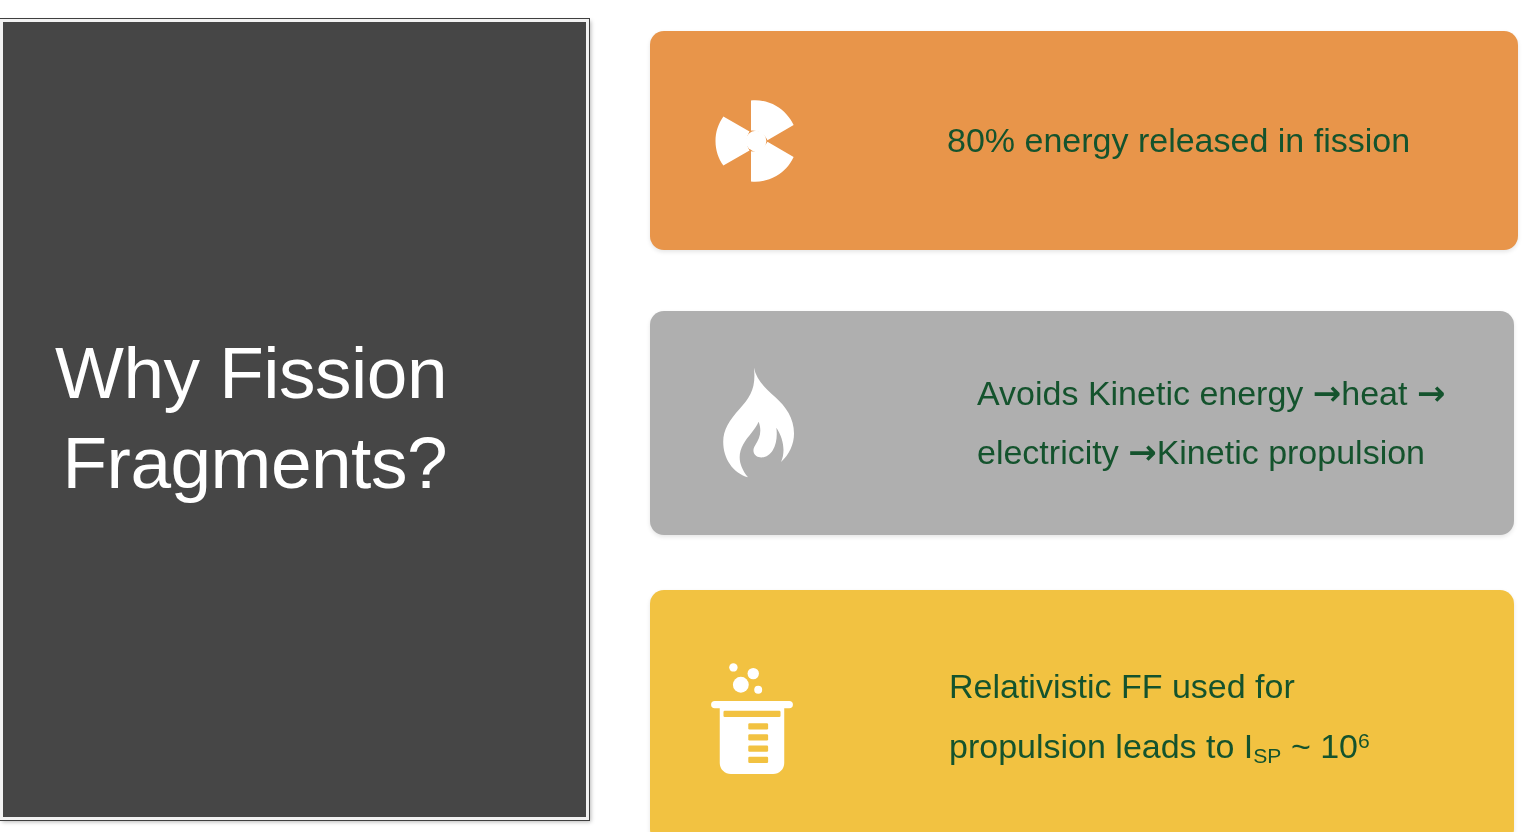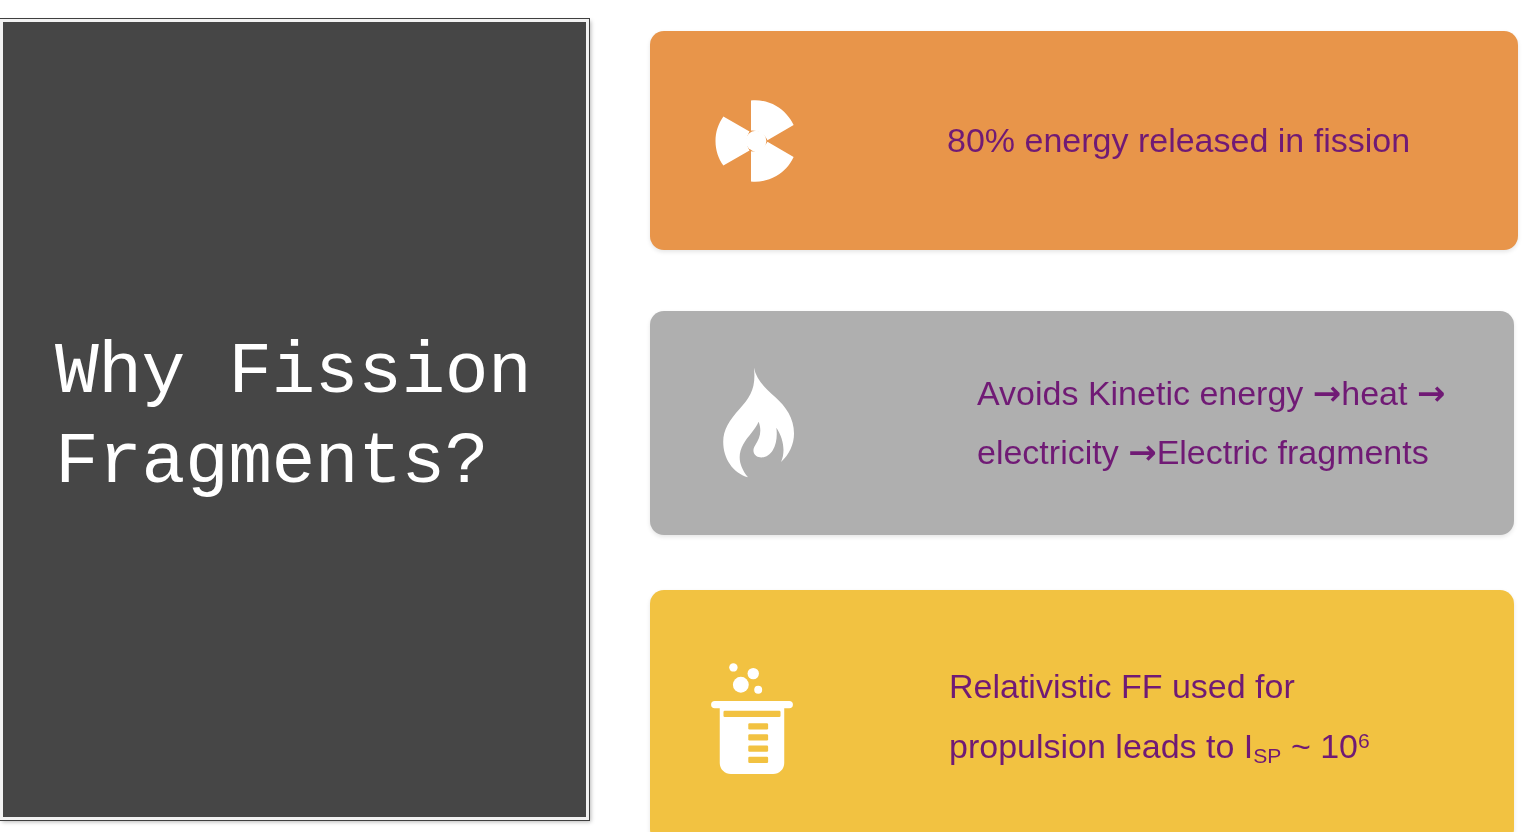--- a/index.html
+++ b/index.html
@@ -33,29 +33,30 @@
     background: #464646;
     border: 3px solid #f2f2f2;
     outline: 1px solid #3f3f3f;
     display: flex;
     align-items: center;
     justify-content: flex-start;
     box-shadow: 2px 2px 4px rgba(0,0,0,0.28);
   }
   .title-text {
     color: #ffffff;
-    font-family: Liberation Mono, monospace;
+    font-family: Liberation Sans, sans-serif;
     font-size: 73px;
     font-weight: 400;
     line-height: 1.22;
     letter-spacing: -0.5px;
     padding-left: 52px;
     padding-right: 30px;
     margin-top: -4px;
     white-space: pre-line;
+    text-align: right;
   }
 
   
   .cards {
     position: absolute;
     left: 650px;
     top: 31px;
     width: 868px;
     height: 782px;
   }
@@ -94,21 +95,21 @@
     display: flex;
     align-items: center;
     justify-content: center;
   }
   .card-1 .card-icon { padding-left: 18px; }
   .card-2 .card-icon { padding-left: 10px; }
   .card-3 .card-icon { padding-left: 14px; }
 
   .card-text {
     flex: 1 1 auto;
-    color: #701a75;
+    color: #14532d;
     font-family: "Liberation Sans", sans-serif;
     font-weight: 400;
     font-size: 34px;
     line-height: 1.74;
     padding-right: 30px;
     white-space: pre-line;
   }
   .card-1 .card-text { font-size: 34px; padding-left: 104px; }
   .card-2 .card-text { font-size: 34px; padding-left: 112px; }
   .card-3 .card-text { font-size: 34px; padding-left: 110px; }
@@ -154,21 +155,21 @@
     </div>
 
     <div class="card card-2">
       <div class="card-icon">
         <svg width="104" height="118" viewBox="0 0 80 100" aria-hidden="true">
           <g fill="#ffffff">
             <path d="M45 3 C47 20 42 28 33 38 C24 48 19 56 19 66 C19 80 27 92 40 96 C32 86 31 77 36 68 C40 61 46 56 49 49 C52 57 50 63 46 69 C44 72 44 76 47 78 C52 81 58 78 61 73 C64 68 65 61 64 54 C70 63 72 74 68 83 C75 77 79 68 79 59 C79 46 72 36 63 28 C54 20 47 13 45 3 Z"></path>
           </g>
         </svg>
       </div>
-      <div class="card-text"><span>Avoids Kinetic energy </span><span class="arrow">→</span><span>heat </span><span class="arrow">→</span><br><span>electricity </span><span class="arrow">→</span><span>Electric fragments</span></div>
+      <div class="card-text"><span>Avoids Kinetic energy </span><span class="arrow">→</span><span>heat </span><span class="arrow">→</span><br><span>electricity </span><span class="arrow">→</span><span>Kinetic propulsion</span></div>
     </div>
 
     <div class="card card-3">
       <div class="card-icon">
         <svg width="100" height="124" viewBox="0 0 78 100" aria-hidden="true">
           <g fill="#ffffff">
             <circle cx="24" cy="10" r="3.4"></circle>
             <circle cx="40" cy="15" r="4.6"></circle>
             <circle cx="30" cy="24" r="6.4"></circle>
             <circle cx="44" cy="28" r="3.2"></circle>

